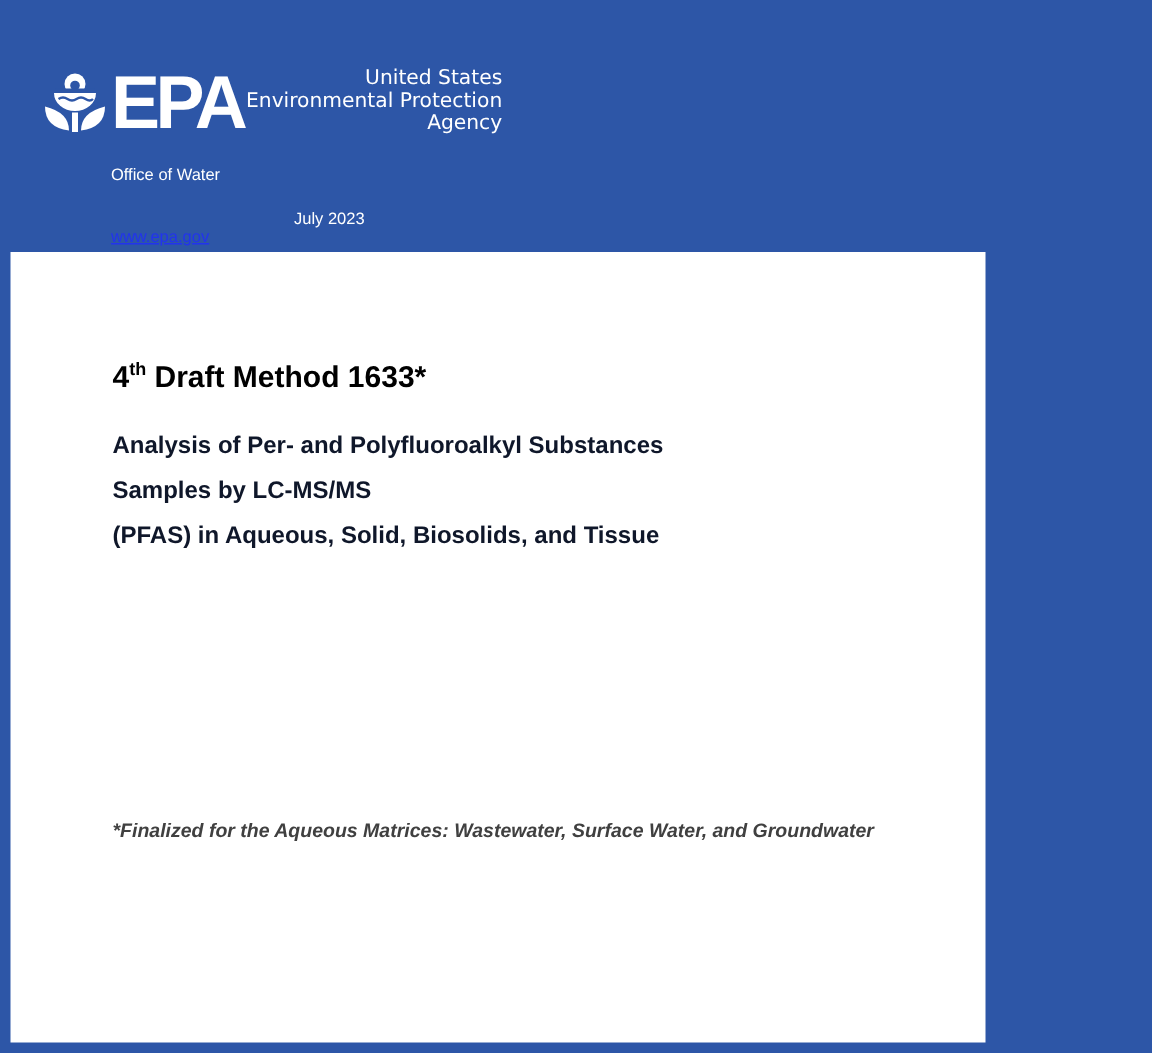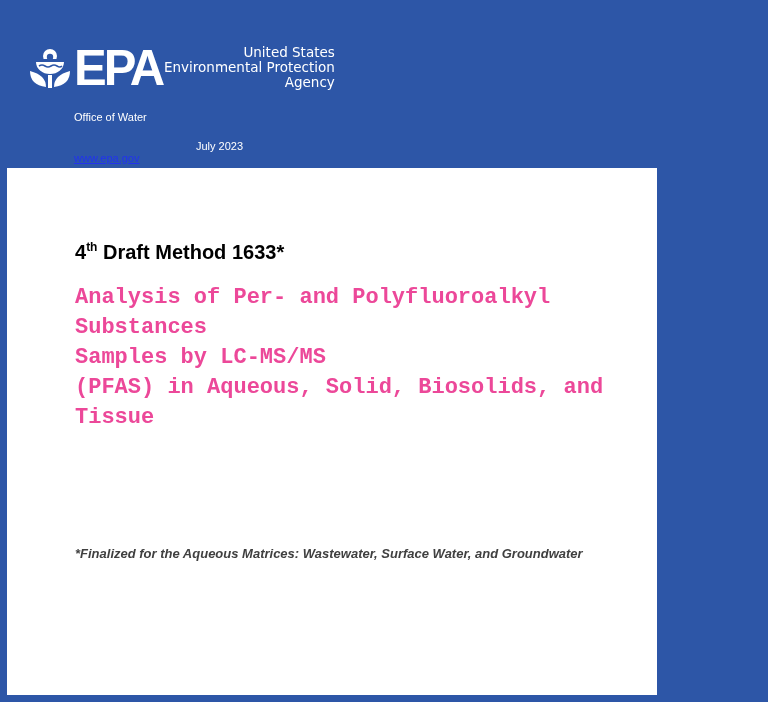--- a/index.html
+++ b/index.html
@@ -53,22 +53,22 @@
       background: #ffffff;
     }
     .method-title {
       position: absolute; left: 68px; top: 73px;
       font-weight: bold; font-size: 20px; color: #000;
       font-family: "Liberation Sans", sans-serif;
     }
     .method-title sup { font-size: 12px; vertical-align: 8px; line-height: 0; }
     .doc-title {
       position: absolute; left: 68px; top: 115px; width: 620px;
-      font-weight: bold; font-size: 22px; line-height: 30px; color: #ec4899;
-      font-family: Liberation Mono, monospace;
+      font-weight: bold; font-size: 16px; line-height: 30px; color: #0f172a;
+      font-family: Liberation Sans, sans-serif;
     }
     .footnote {
       position: absolute; left: 68px; top: 378px;
       font-weight: bold; font-style: italic; font-size: 13px; color: #404040;
       font-family: "Liberation Sans", sans-serif;
     }
   </style>
 </head>
 <body>
 

